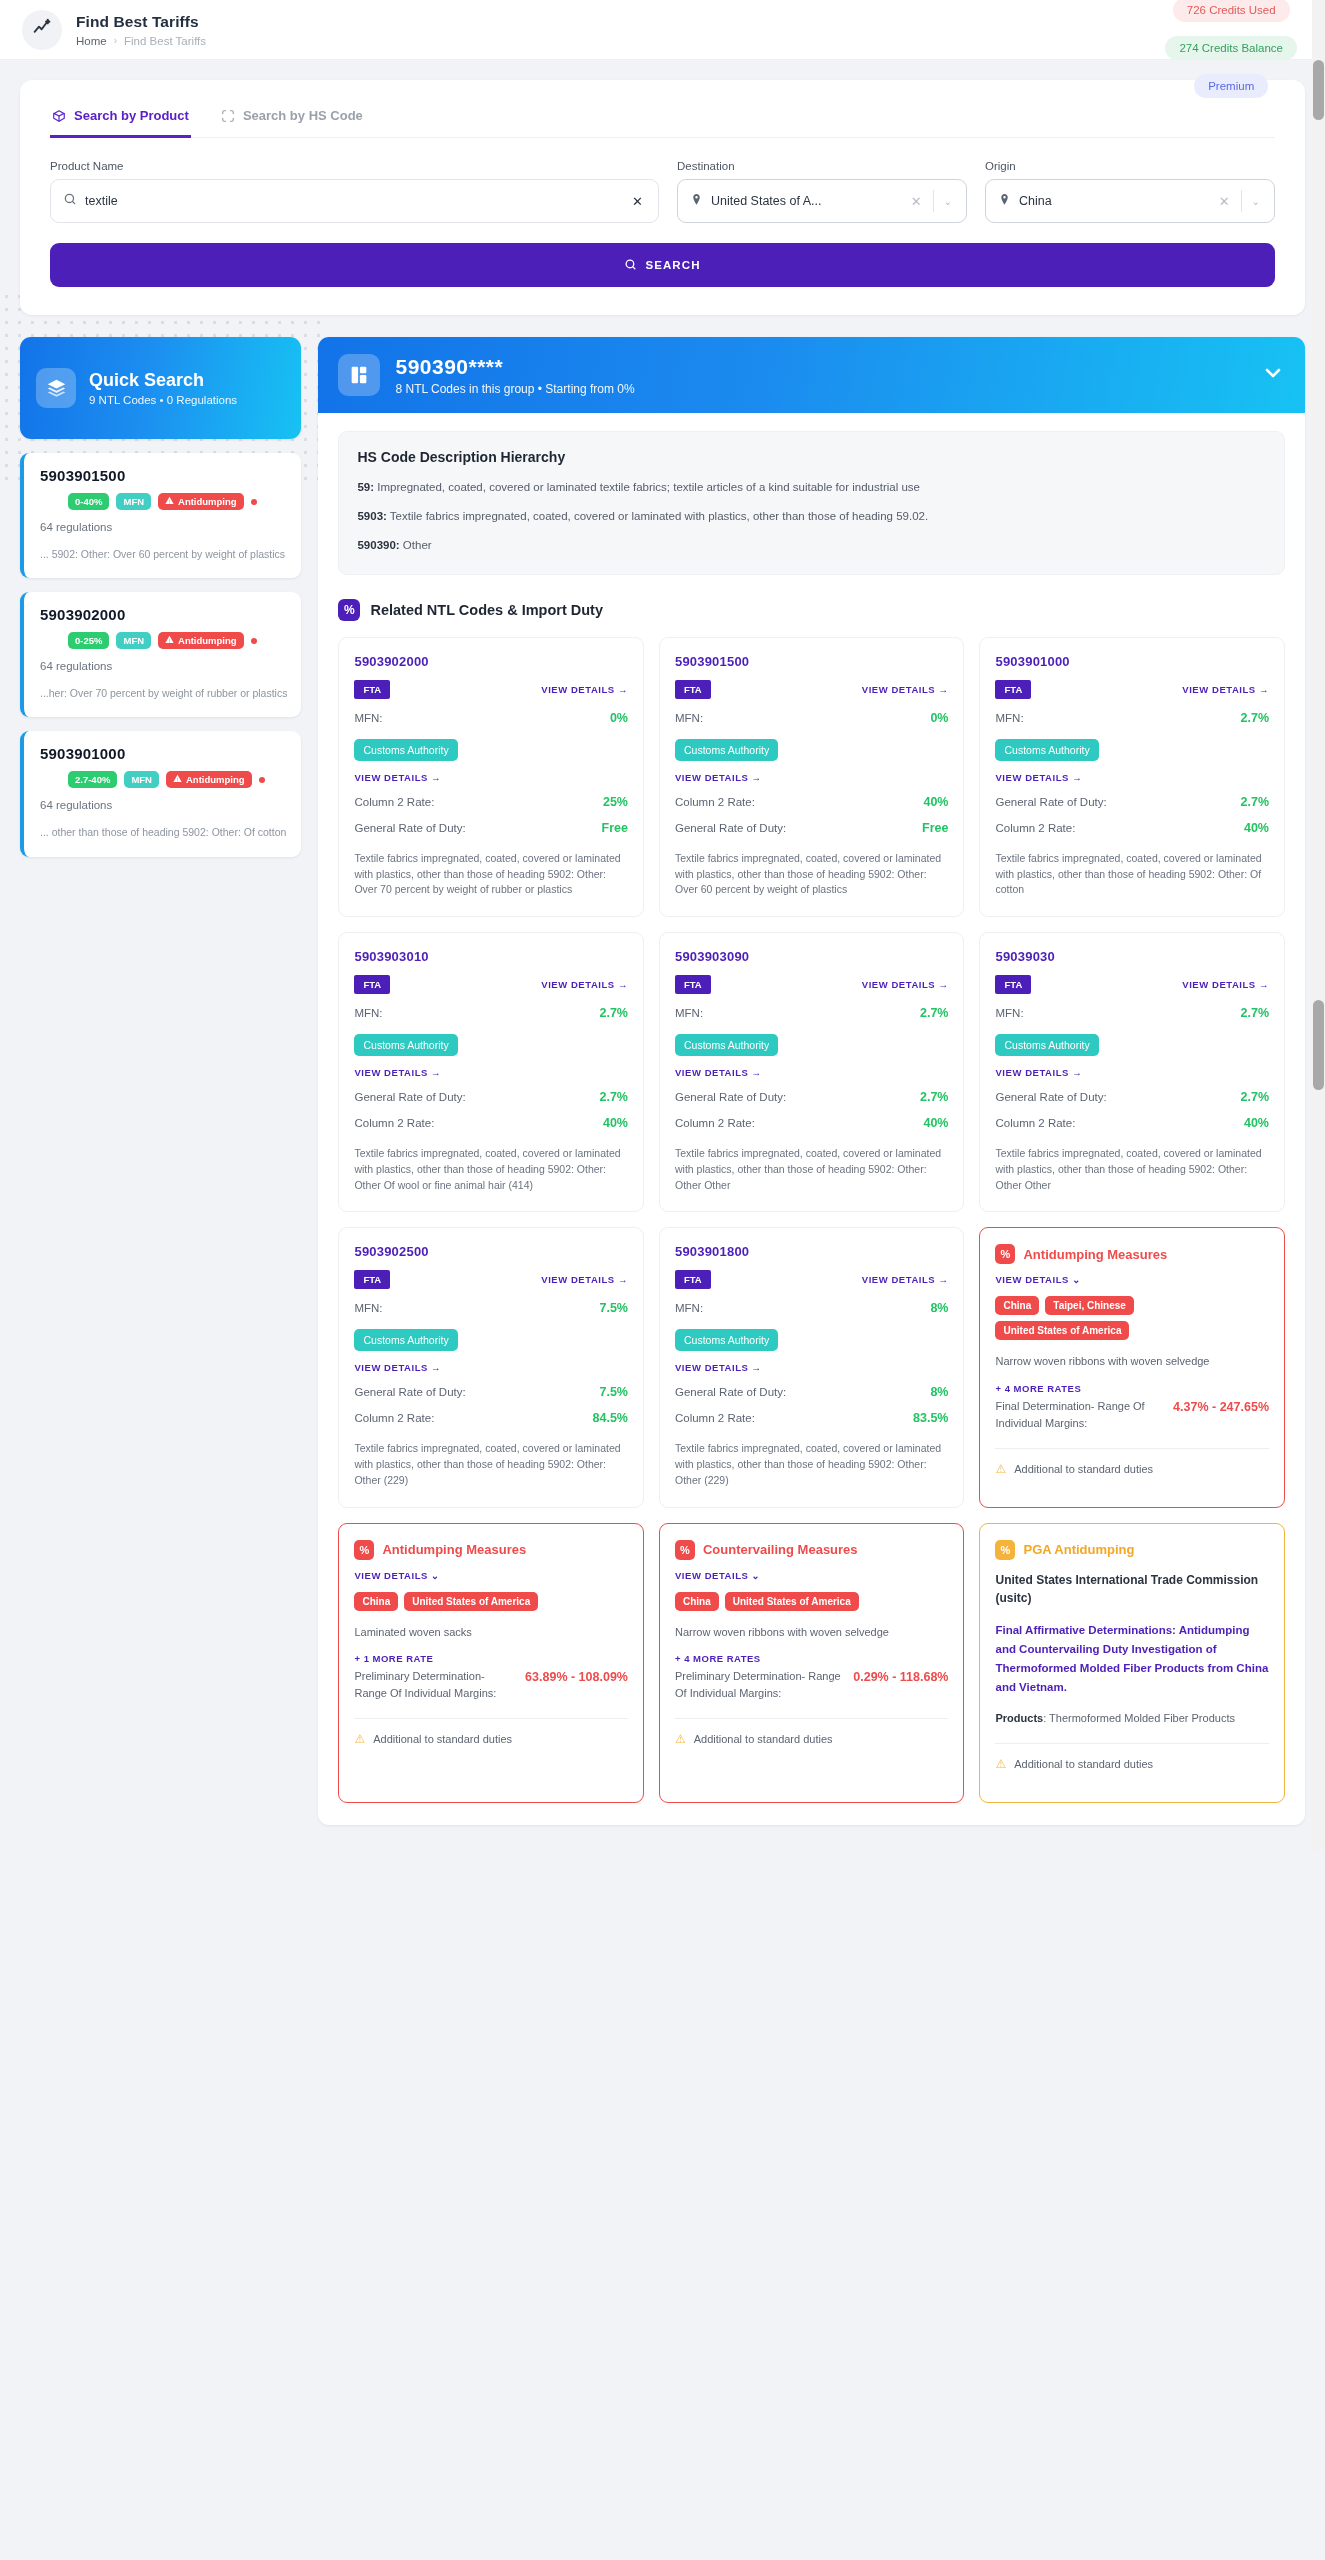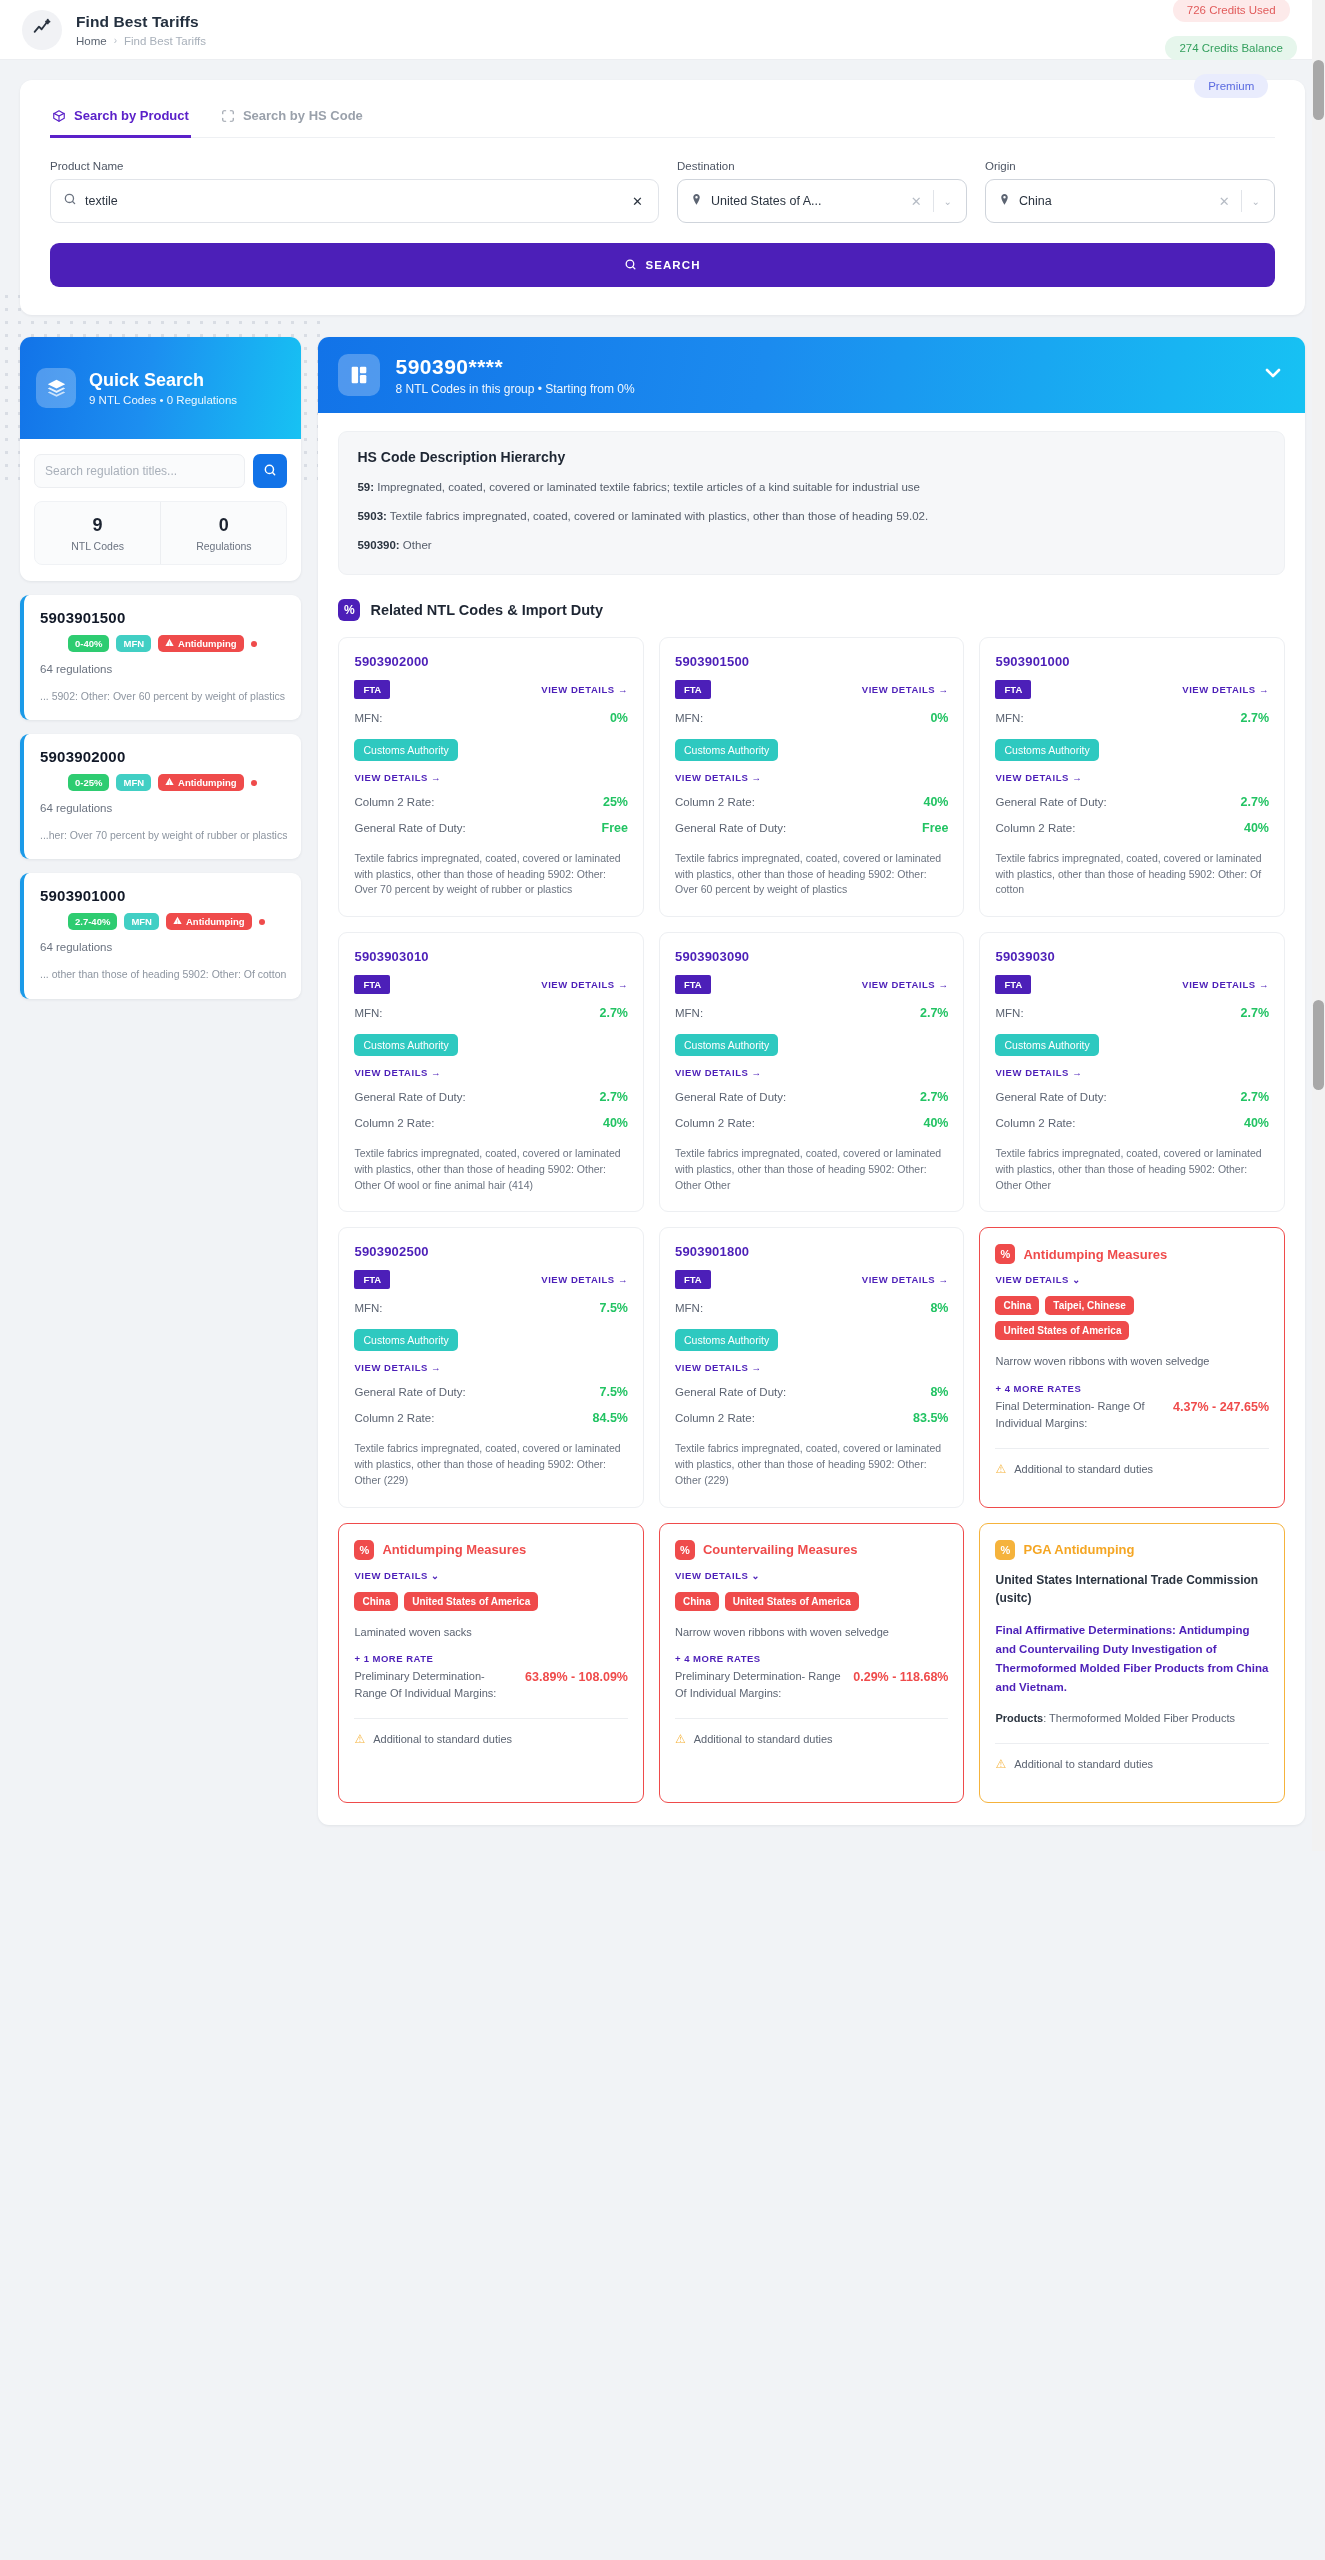--- a/index.html
+++ b/index.html
@@ -350,43 +350,20 @@
               <path d="M12 2L2 7l10 5 10-5-10-5z"></path>
               <path d="M2 12l10 5 10-5-2.2-1.1L12 14.7 4.2 10.9 2 12z" opacity=".85"></path>
               <path d="M2 16.5l10 5 10-5-2.2-1.1L12 19.2 4.2 15.4 2 16.5z" opacity=".7"></path>
             </svg>
           </div>
           <div>
             <div class="qs-title">Quick Search</div>
             <div class="qs-sub">9 NTL Codes • 0 Regulations</div>
           </div>
         </div>
-        <div class="qs-body">
-          <div class="qs-searchrow">
-            <input class="qs-input" placeholder="Search regulation titles..." style="">
-            <button class="qs-btn">
-              <span>
-                <svg width="14" height="14" viewBox="0 0 24 24" fill="none" stroke="#fff" stroke-width="2.5" stroke-linecap="round">
-                  <circle cx="11" cy="11" r="7"></circle>
-                    <path d="M20 20l-3.6-3.6"></path>
-                </svg>
-              </span>
-            </button>
-          </div>
-          <div class="qs-stats">
-            <div class="qs-stat">
-              <div class="qs-num">9</div>
-              <div class="qs-lab">NTL Codes</div>
-            </div>
-            <div class="qs-stat">
-              <div class="qs-num">0</div>
-              <div class="qs-lab">Regulations</div>
-            </div>
-          </div>
-        </div>
       </div>
 
       <div id="sidebar-cards">
           <div class="side-card">
             <div class="side-code">5903901500</div>
             <div class="side-badges">
               <span class="b b-rate">0-40%</span>
               <span class="b b-mfn">MFN</span>
               <span class="b b-ad">
                 <span><svg width="9" height="9" viewBox="0 0 24 24" fill="#fff">

